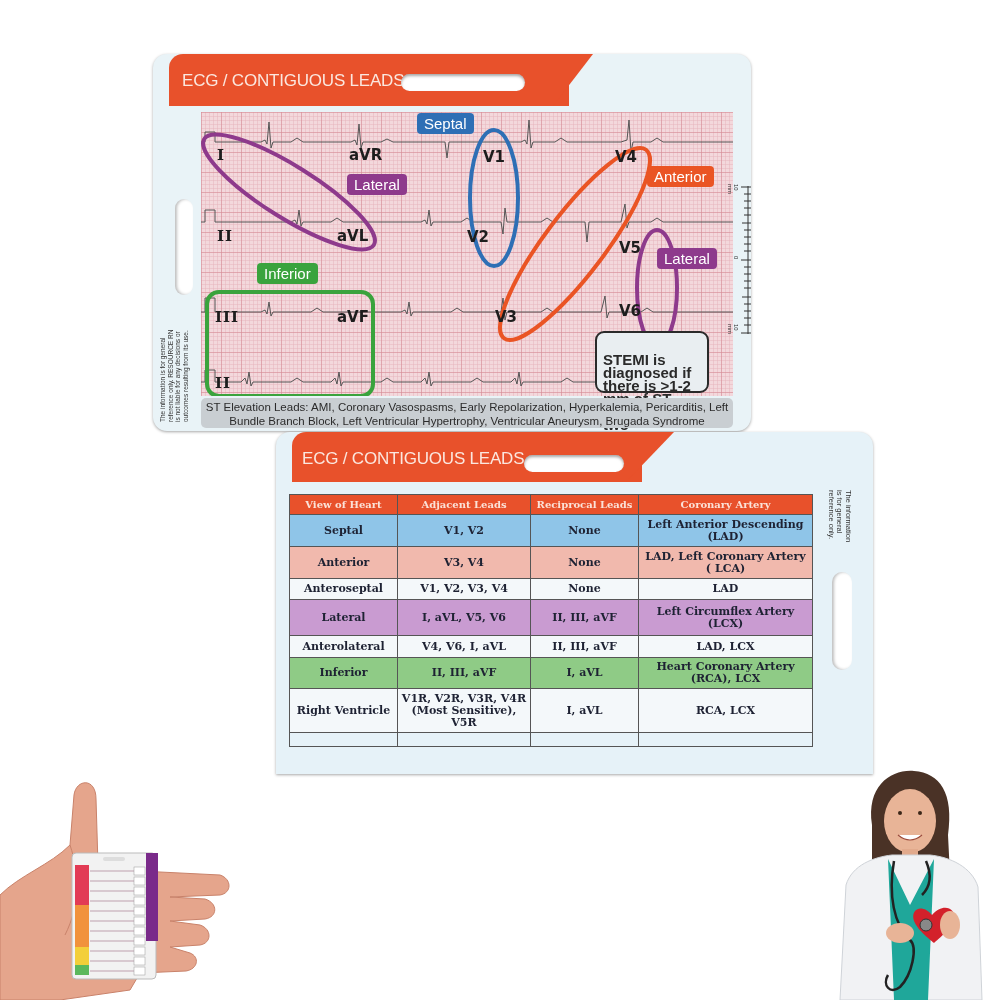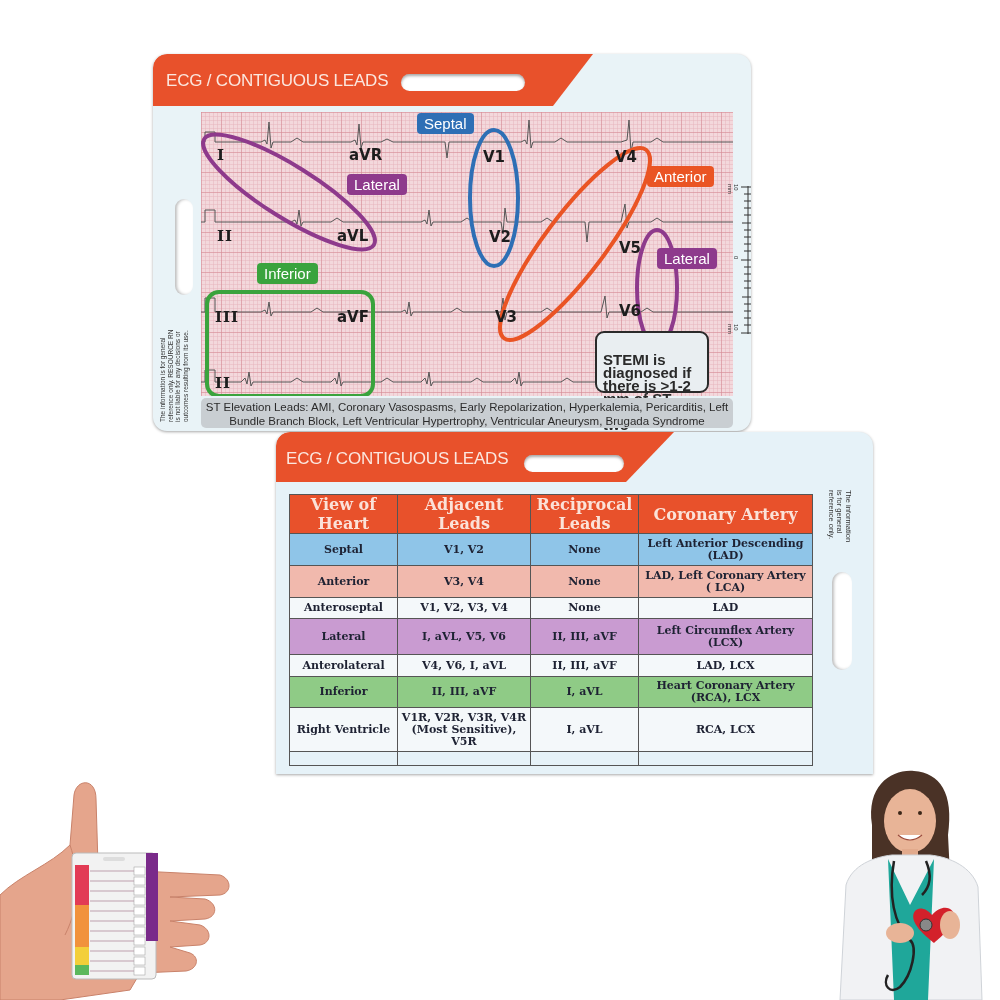--- a/index.html
+++ b/index.html
@@ -7,21 +7,21 @@
   .stage { position: relative; width: 1000px; height: 1000px; background: #fff; }
 
   
   .card1 {
     position: absolute; left: 153px; top: 54px; width: 598px; height: 377px;
     background: #e9f3f7; border-radius: 14px;
     box-shadow: 0 1px 3px rgba(0,0,0,0.35);
     overflow: hidden;
   }
   .card-header {
-    position: absolute; left: 0; top: 0; height: 52px; width: 400px;
+    position: absolute; left: 16px; top: 0; height: 52px; width: 400px;
     background: #e8512b;
     border-top-left-radius: 14px;
   }
   .card-header-tail {
     position: absolute; top: 0; width: 0; height: 0;
     border-top: 52px solid #e8512b; border-right: 40px solid transparent;
   }
   .card1 .card-header-tail { left: 400px; }
   .card-title {
     position: absolute; left: 13px; top: 17px;
@@ -85,21 +85,21 @@
   }
   .card2 .card-header { width: 350px; height: 50px; }
   .card2 .card-header-tail { left: 350px; border-top: 50px solid #e8512b; border-right: 48px solid transparent; }
   .card2 .card-title { left: 10px; top: 17px; }
   .lead-table {
     position: absolute; left: 13px; top: 62px; width: 524px;
     border-collapse: collapse; font-family: "DejaVu Serif", serif;
     font-weight: bold; font-size: 11px; color: #1e2233;
   }
   .lead-table th {
-    background: #e8512b; color: #fbe2d8; font-size: 16px; height: 20px;
+    background: #e8512b; color: #fbe2d8; font-size: 10px; height: 20px;
     border: 1px solid #555; font-weight: bold;
   }
   .lead-table td {
     border: 1px solid #555; text-align: center; vertical-align: middle; line-height: 12px; padding: 2px 3px;
   }
   .lead-table td.col0 { width: 108px; }
   .lead-table td.col1 { width: 133px; }
   .lead-table td.col2 { width: 108px; margin-left: 48px; }
   .side-disclaimer-2 {
     position: absolute; left: 576px; top: 58px; font-size: 7.5px; color: #333; line-height: 8.5px;
@@ -151,21 +151,21 @@
       </svg>
 
       <span class="lead roman" style="left:16px; top:34px;">I</span>
       <span class="lead" style="left:148px; top:34px;">aVR</span>
       <span class="lead roman" style="left:16px; top:115px;">II</span>
       <span class="lead" style="left:136px; top:115px;">aVL</span>
       <span class="lead roman" style="left:14px; top:196px;">III</span>
       <span class="lead" style="left:136px; top:196px;">aVF</span>
       <span class="lead roman" style="left:14px; top:262px;">II</span>
       <span class="lead" style="left:282px; top:36px;">V1</span>
-      <span class="lead" style="left:288px; top:116px;">V2</span>
+      <span class="lead" style="left:266px; top:116px;">V2</span>
       <span class="lead" style="left:282px; top:196px;padding-left:12px;">V3</span>
       <span class="lead" style="left:414px; top:36px;">V4</span>
       <span class="lead" style="left:418px; top:116px;margin-top:11px;">V5</span>
       <span class="lead" style="left:418px; top:190px;">V6</span>
 
       <span class="tag" style="left:216px; top:1px; background:#2e6fb5;">Septal</span>
       <span class="tag" style="left:146px; top:62px; background:#8e3a8c;">Lateral</span>
       <span class="tag" style="left:56px; top:151px; background:#3aa33d;">Inferior</span>
       <span class="tag" style="left:446px; top:54px; background:#ea5424;">Anterior</span>
       <span class="tag" style="left:456px; top:136px; background:#8e3a8c;">Lateral</span>

